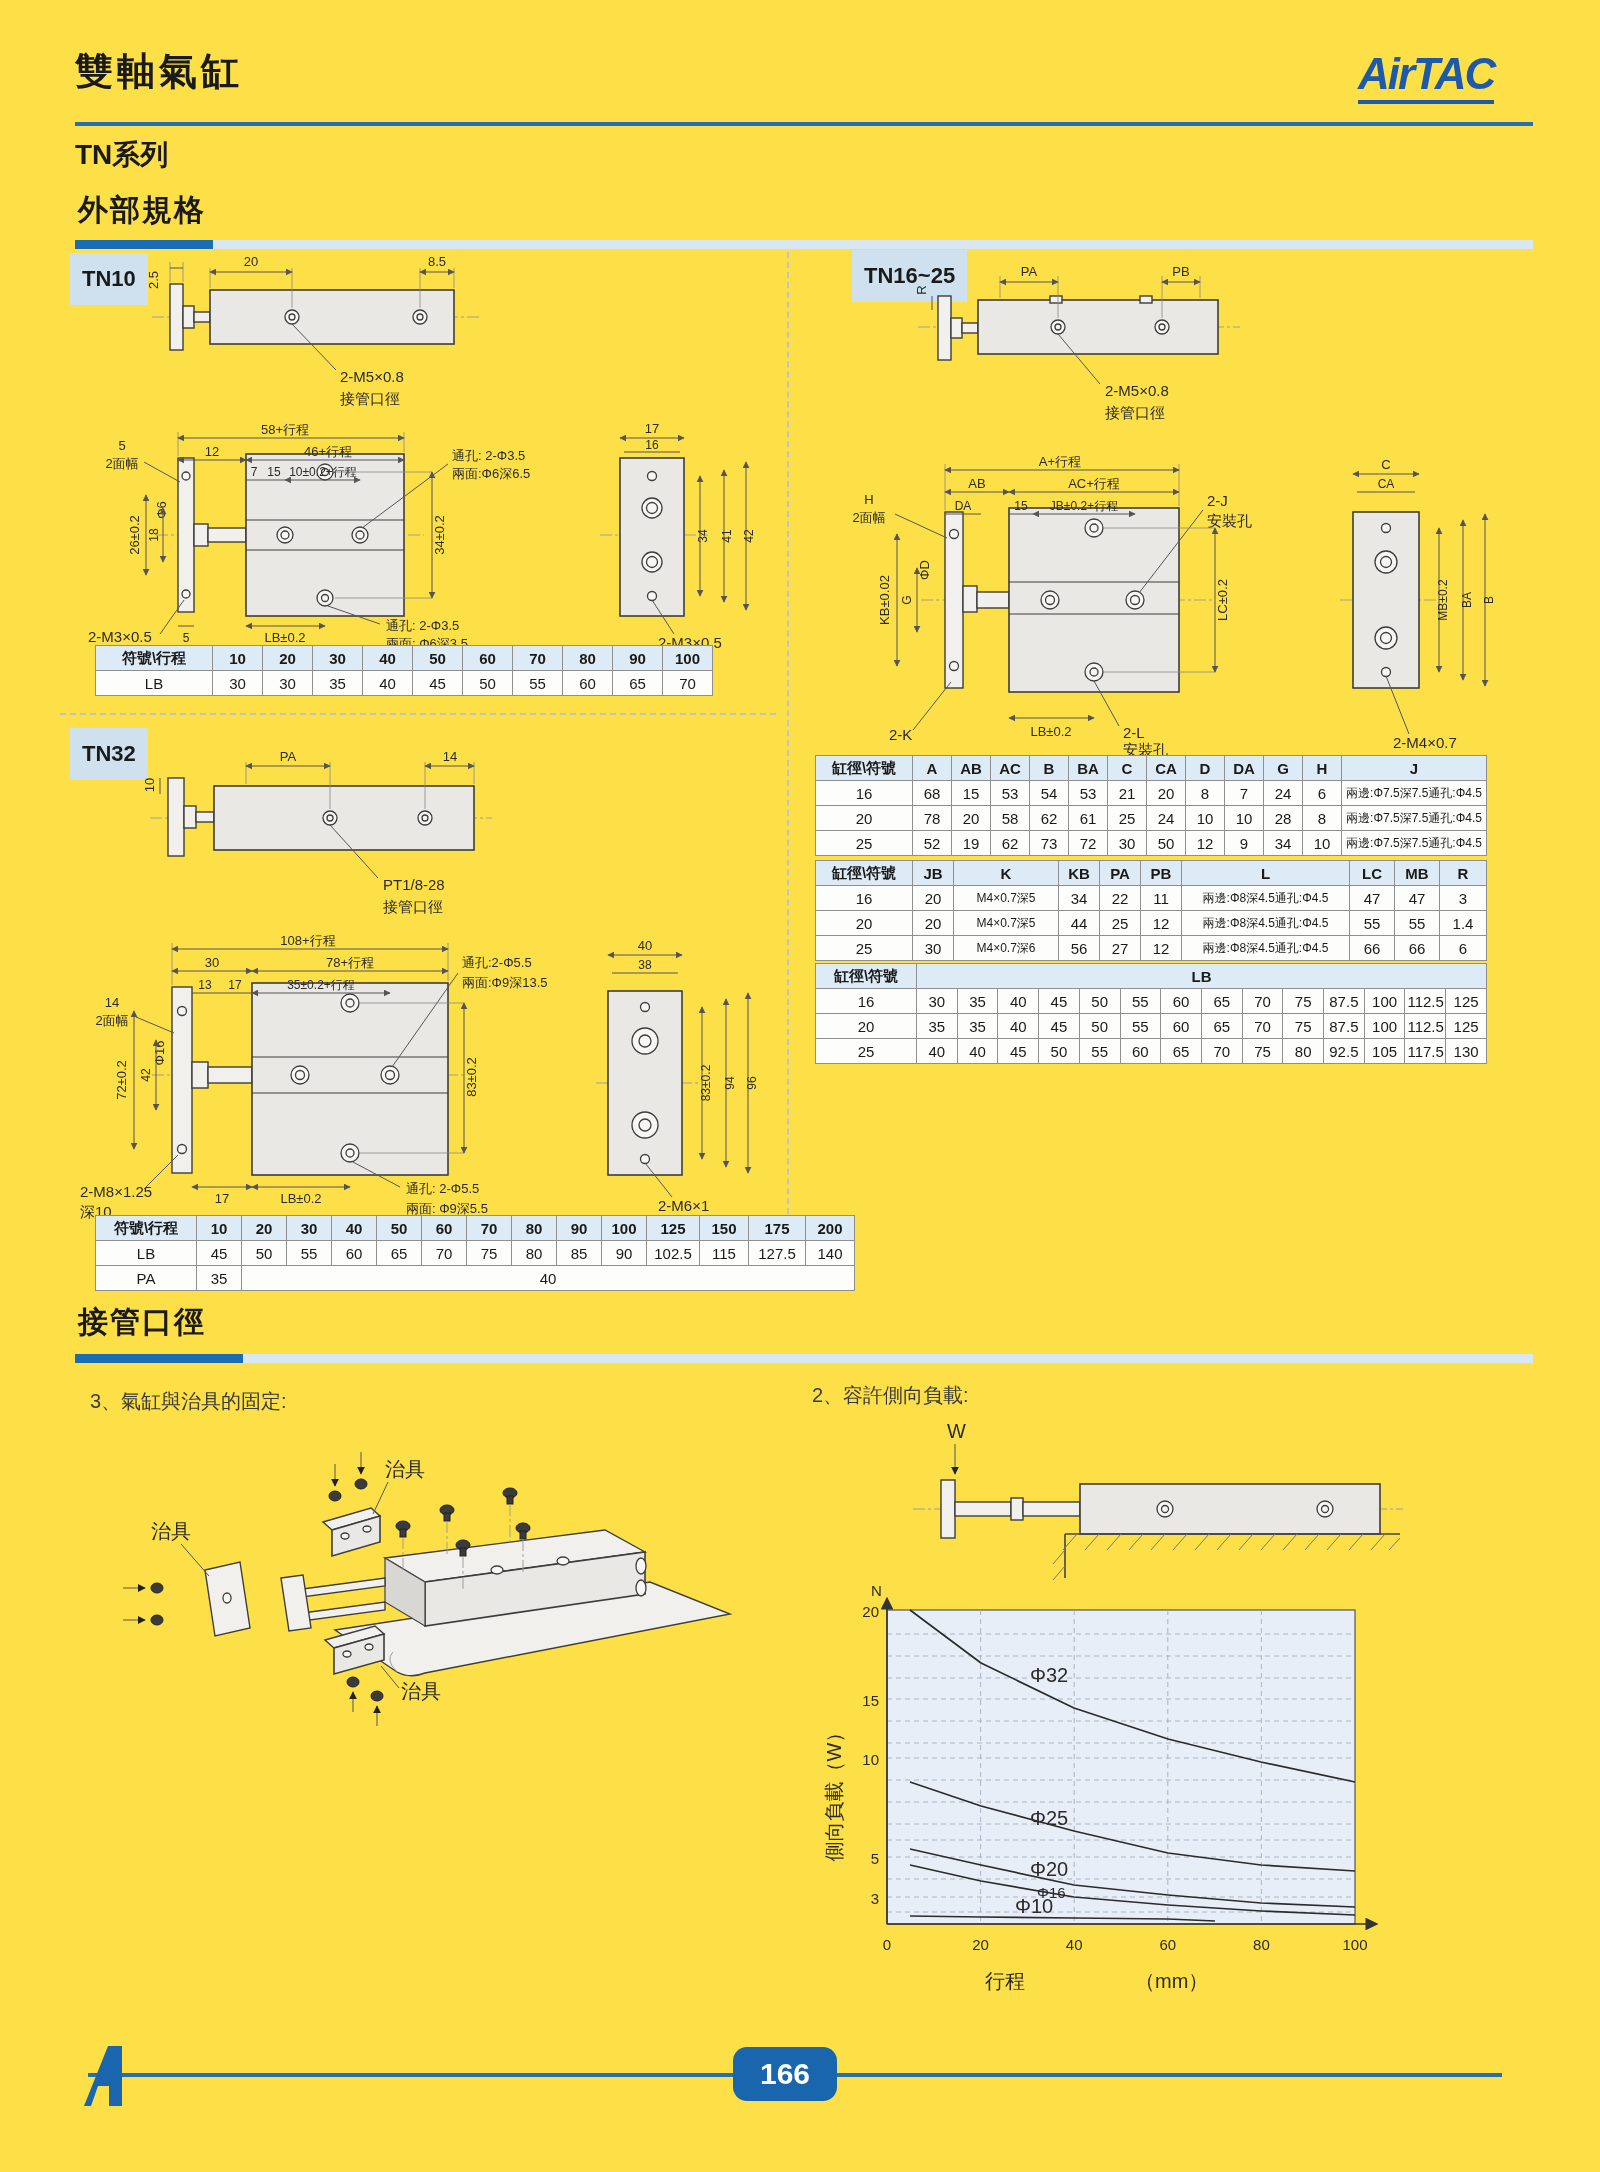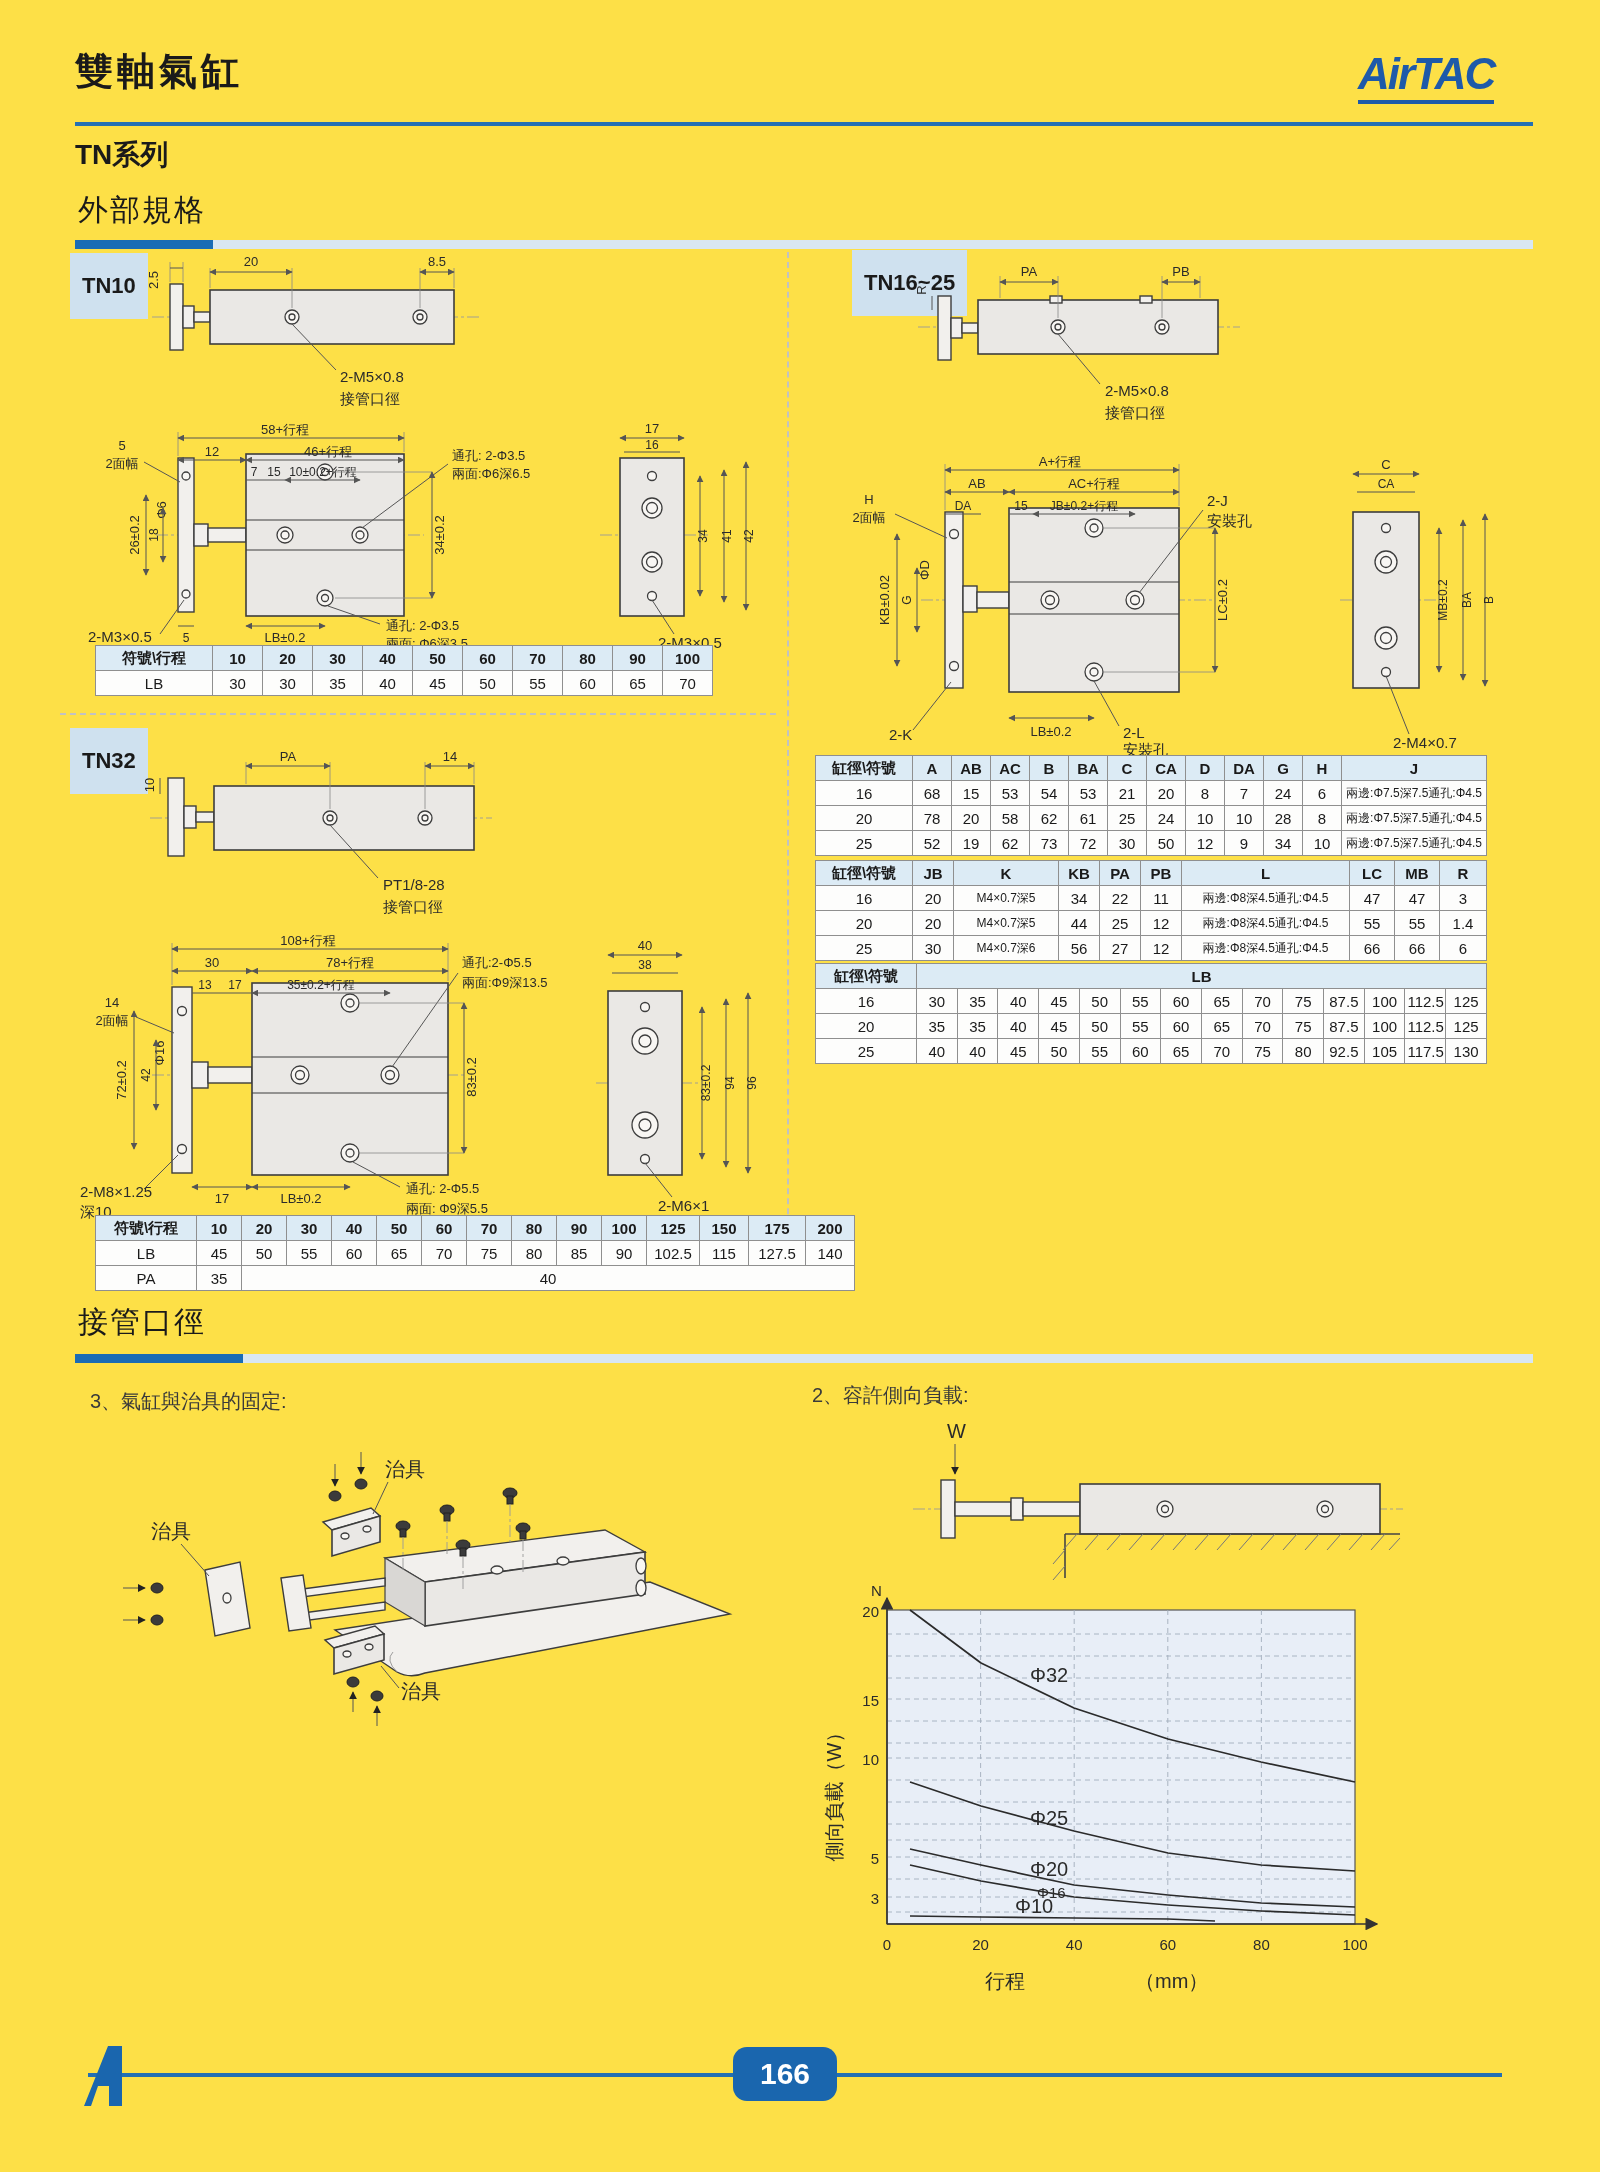--- a/index.html
+++ b/index.html
@@ -4,24 +4,24 @@
 <style>
   html,body{margin:0;padding:0;background:#d8d8d8}
   .page{position:relative;width:1600px;height:2172px;background:#fde047;
         font-family:"Liberation Sans",sans-serif;color:#1a1a1a;overflow:hidden}
   .abs{position:absolute}
   .h1{font-size:38px;font-weight:bold;letter-spacing:4px}
   .logo{font-size:44px;font-weight:bold;font-style:italic;color:#1e5aa9;letter-spacing:-2px;
         border-bottom:4px solid #1e5aa9;line-height:1;padding-bottom:4px}
   .rule{background:#2470b3;height:4px}
   .series{font-size:28px;font-weight:bold}
-  .sech{font-size:30px;font-weight:normal;letter-spacing:2px}
+  .sech{font-size:30px;font-weight:bold;letter-spacing:2px}
   .bar-dark{background:#1a6cb5;height:9px}
   .bar-light{background:#d9e7f2;height:9px}
-  .dlabel{background:#cfe1ef;font-size:22px;font-weight:bold;padding:20px 12px}
+  .dlabel{background:#cfe1ef;font-size:22px;font-weight:bold;padding:13px 12px}
   .dash-v{border-left:2px dashed #c2c2c2}
   .dash-h{border-top:2px dashed #c2c2c2}
   .subitem{font-size:20px;color:#3a3a3a}
   table.spec{border-collapse:collapse;background:#fdfdfc;table-layout:fixed}
   .spec th,.spec td{border:1px solid #8f8f8f;text-align:center;font-size:15px;padding:0 2px;height:24px}
   .spec th{background:#dcebf5;font-weight:bold}
   .spec .sm{font-size:12px}
   .badge{background:#1a66ae;color:#fff;font-size:30px;font-weight:bold;border-radius:14px;
          display:flex;align-items:center;justify-content:center}
   svg text{font-family:"Liberation Sans",sans-serif;font-size:15px;fill:#2b2b2b}

